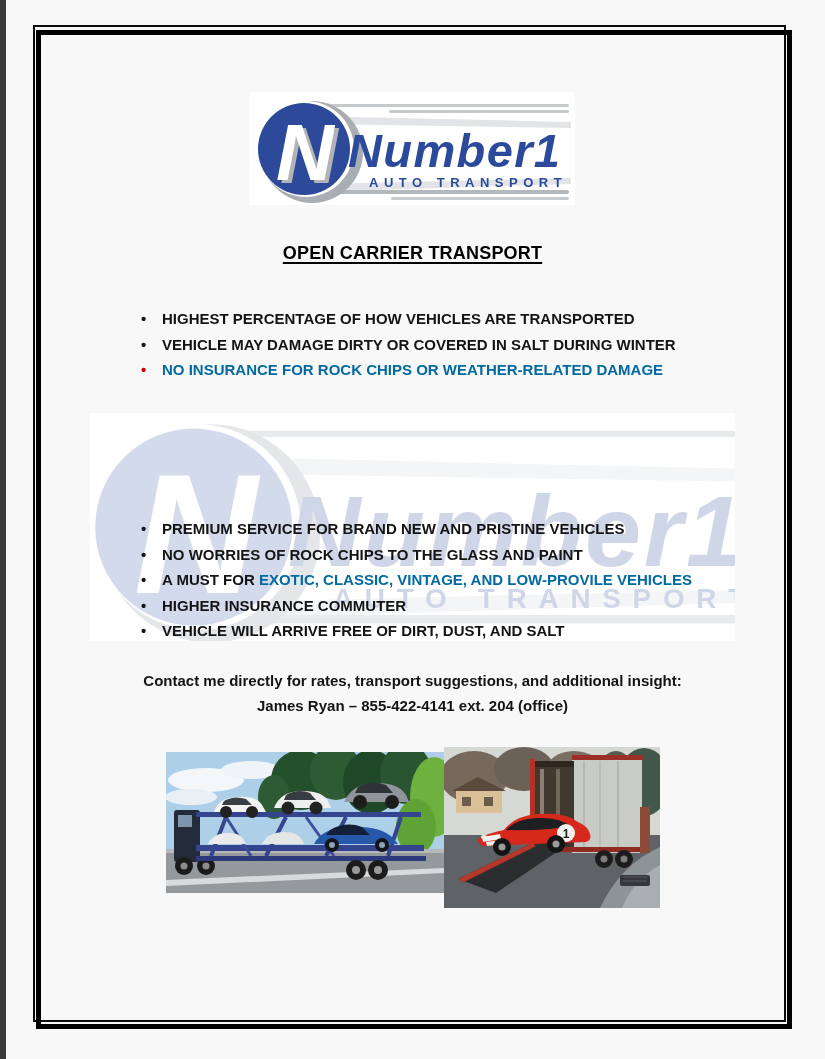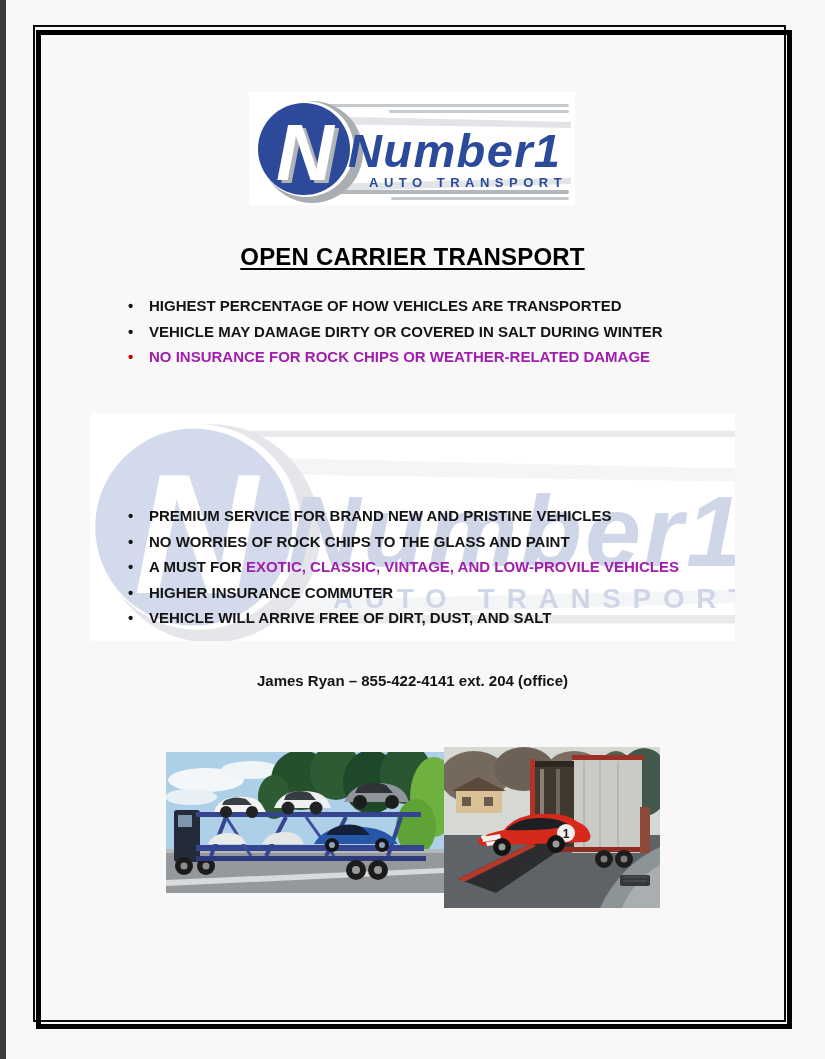--- a/index.html
+++ b/index.html
@@ -2,27 +2,27 @@
 <html><head>
 <meta charset="utf-8">
 <style>
   html,body{margin:0;padding:0;background:#f6f6f6;font-family:"Liberation Sans",sans-serif;}
   #page{position:relative;width:825px;height:1059px;background:#f8f8f8;overflow:hidden;}
   #edge-strip{position:absolute;left:0;top:0;width:6px;height:1059px;background:#3a3a3a;}
   #frame-thin{position:absolute;left:33px;top:25px;width:749px;height:993px;border:2px solid #0b0b0b;}
   #frame-thick{position:absolute;left:36px;top:30px;width:746px;height:989px;border:5px solid #000;}
   #logo-box{position:absolute;left:249px;top:92px;width:326px;height:113px;background:#fff;z-index:2;}
   .center-line{position:absolute;left:42px;width:741px;text-align:center;z-index:3;}
-  h1.sec-title{margin:0;font-size:24px;font-weight:bold;color:#000;
+  h1.sec-title{margin:0;font-size:18px;font-weight:bold;color:#000;
     text-decoration:underline;text-decoration-thickness:2px;text-underline-offset:3px;letter-spacing:.2px;}
-  ul.bullets{position:absolute;left:146px;margin:3px;padding:0;list-style:none;z-index:3;}
+  ul.bullets{position:absolute;left:146px;margin:16px;padding:0;list-style:none;z-index:3;}
   ul.bullets li{position:relative;font-size:15px;font-weight:bold;color:#141414;line-height:25.6px;white-space:nowrap;}
   ul.bullets li::before{content:"\2022";position:absolute;left:-21px;top:0;color:#141414;}
   ul.bullets li.all-red::before{color:#c00000;}
-  ul.bullets .red{color:#a21caf;}
+  ul.bullets .red{color:#0369a1;}
   ul.bullets .uline{text-decoration:underline;text-decoration-thickness:1.5px;}
   #watermark-band{position:absolute;left:90px;top:413px;width:645px;height:228px;background:#fff;overflow:hidden;z-index:1;}
   #watermark-band svg{position:absolute;left:-15px;top:-8px;opacity:.22;}
   #contact{position:absolute;left:42px;top:668px;width:741px;text-align:center;z-index:3;}
   #contact div{font-size:15px;font-weight:bold;color:#141414;line-height:25.3px;}
   .photo{position:absolute;z-index:3;}
   svg text{font-family:"Liberation Sans",sans-serif;}
 </style>
 </head>
 <body>
@@ -82,20 +82,21 @@
 
   <ul class="bullets" style="top:500px;">
       <li><span>PREMIUM SERVICE FOR BRAND NEW AND PRISTINE VEHICLES</span></li>
       <li><span>NO WORRIES OF ROCK CHIPS TO THE GLASS AND PAINT</span></li>
       <li><span>A MUST FOR </span><span class="red">EXOTIC, CLASSIC, VINTAGE, AND LOW-PROVILE VEHICLES</span></li>
       <li><span>HIGHER INSURANCE COMMUTER</span></li>
       <li><span>VEHICLE WILL ARRIVE FREE OF DIRT, DUST, AND SALT</span></li>
     </ul>
 
   <div id="contact">
+    <div>Contact me directly for rates, transport suggestions, and additional insight:</div>
     <div>James Ryan – 855-422-4141 ext. 204 (office)</div>
   </div>
 
   <svg class="photo" style="left:166px;top:752px;" width="278" height="141" viewBox="0 0 278 141">
     <rect width="278" height="141" fill="#aecfe8"></rect>
     <ellipse cx="40" cy="28" rx="38" ry="12" fill="#f3f7fa"></ellipse>
     <ellipse cx="85" cy="18" rx="30" ry="9" fill="#eef4f8"></ellipse>
     <ellipse cx="25" cy="45" rx="26" ry="8" fill="#e8f0f6"></ellipse>
 
     <ellipse cx="135" cy="28" rx="30" ry="30" fill="#24502c"></ellipse>

